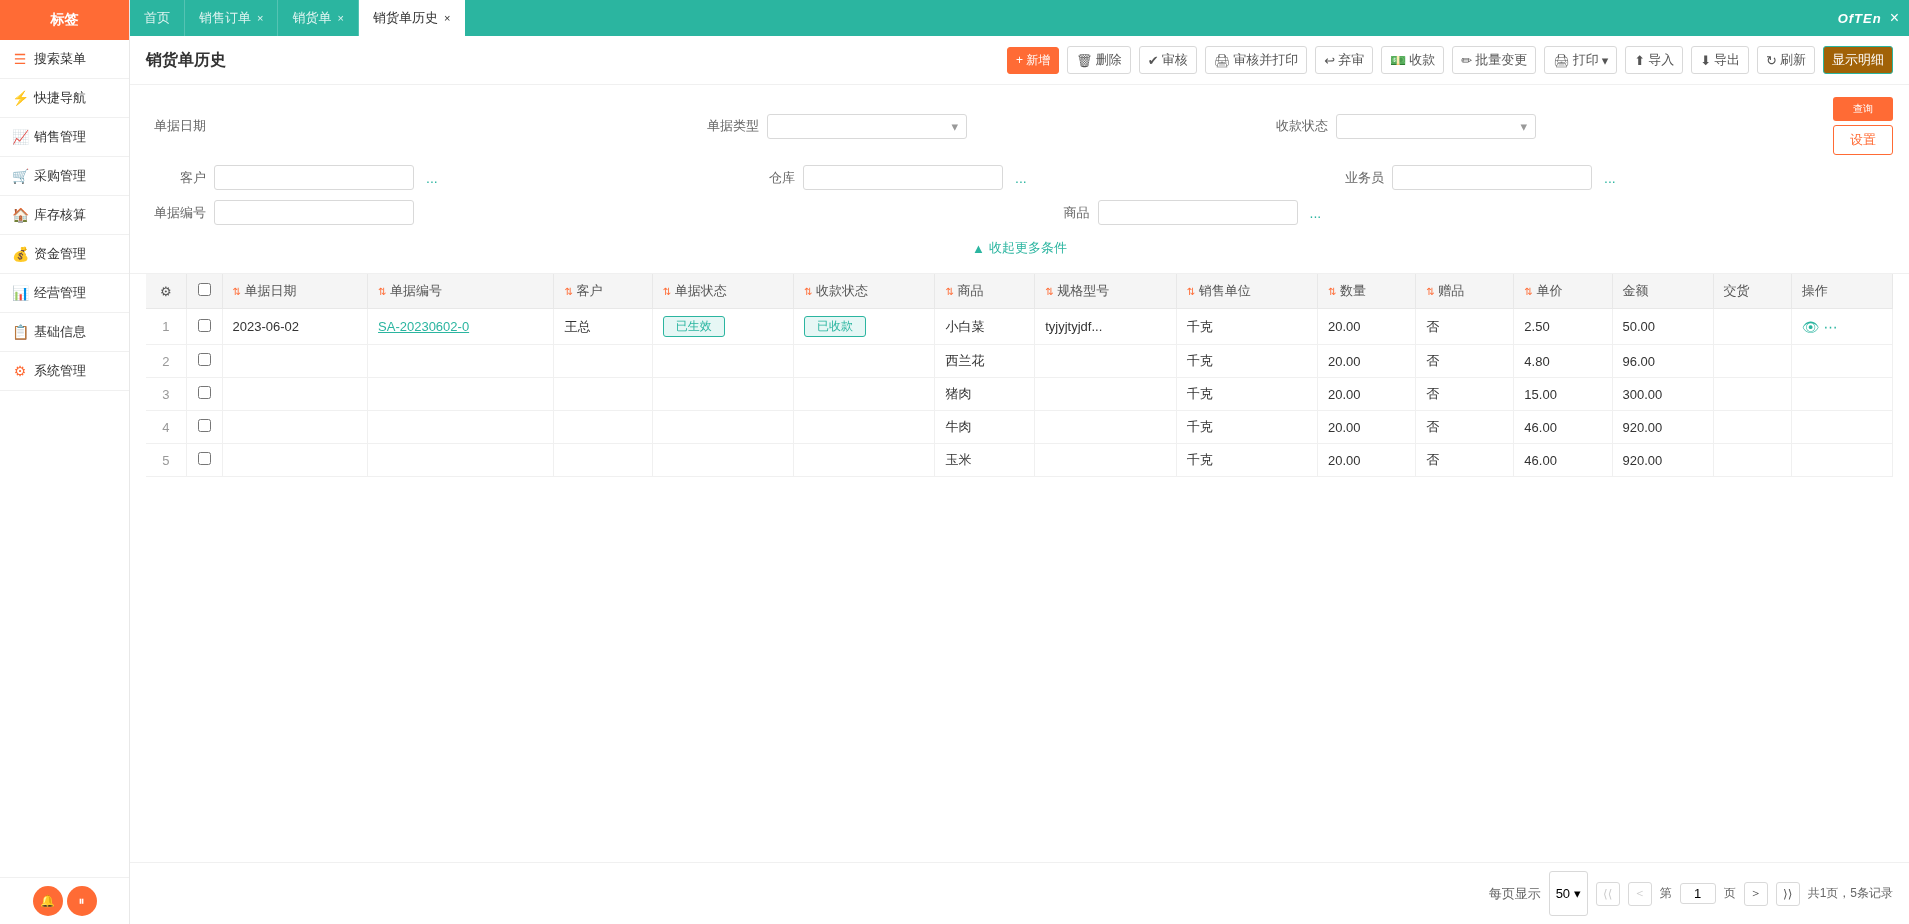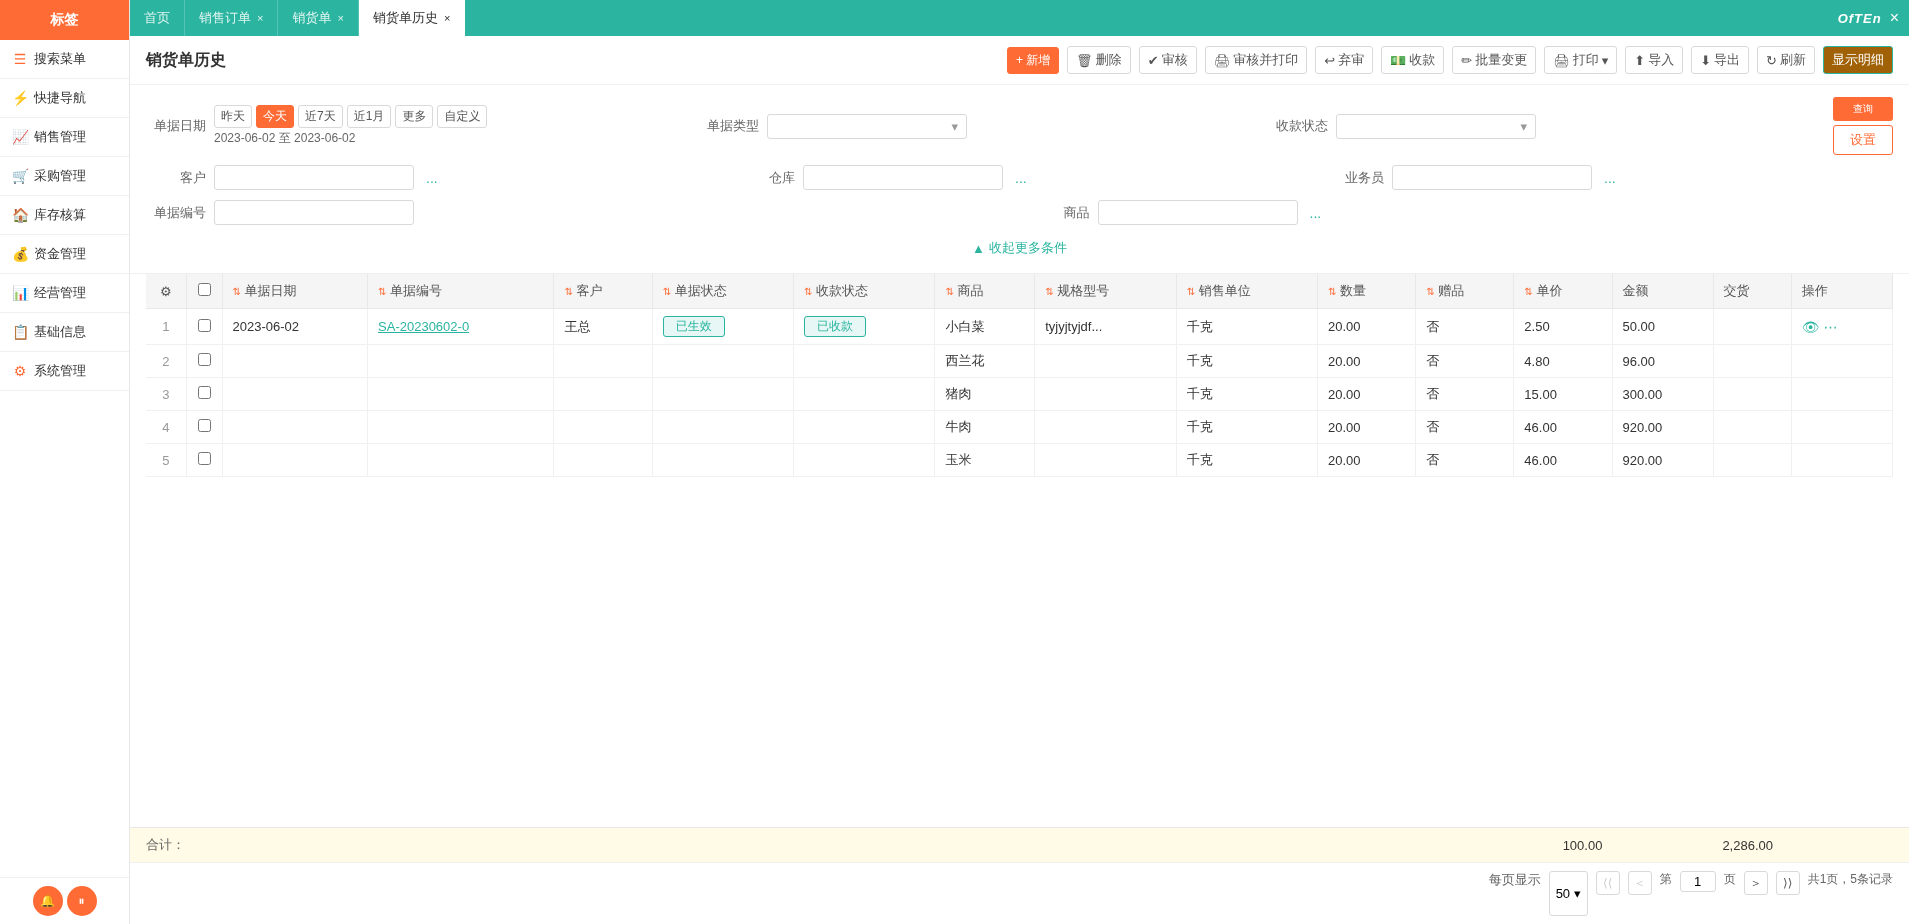--- a/index.html
+++ b/index.html
@@ -271,21 +271,21 @@
       border-top: 1px solid #e8e8e8;
       padding: 8px 16px;
       flex-shrink: 0;
     }
     .summary-label { color: #666; min-width: 80px; }
     .summary-val { color: #333; font-weight: 500; }
 
     
     .pagination-bar {
       display: flex;
-      align-items: flex-start;
+      align-items: center;
       justify-content: flex-end;
       padding: 8px 16px;
       border-top: 1px solid #f0f0f0;
       gap: 8px;
       flex-shrink: 0;
       background: #fff;
     }
     .page-size-label { color: #666; }
     .page-size-select {
       border: 1px solid #d9d9d9;
@@ -479,31 +479,20 @@
           <span>显示明细</span>
         </button>
       </div>
     </div>
 
     <div class="filter-section">
 
       <div class="filter-row">
         <div class="filter-group">
           <span class="filter-label">单据日期</span>
-          <div class="filter-date-group">
-            <div class="filter-date-btns">
-              <button class="date-quick-btn">昨天</button>
-              <button class="date-quick-btn active">今天</button>
-              <button class="date-quick-btn">近7天</button>
-              <button class="date-quick-btn">近1月</button>
-              <button class="date-quick-btn">更多</button>
-              <button class="date-quick-btn">自定义</button>
-            </div>
-            <div class="date-range">2023-06-02 至 2023-06-02</div>
-          </div>
         </div>
         <div class="filter-group">
           <span class="filter-label">单据类型</span>
           <div class="filter-select" style="width:200px;">
             <span class="filter-select-inner"></span>
             <span class="filter-select-arrow">▾</span>
           </div>
         </div>
         <div class="filter-group" style="margin-left:16px;">
           <span class="filter-label">收款状态</span>
@@ -704,26 +693,20 @@
     <td>否</td>
     <td>46.00</td>
     <td>920.00</td>
     <td></td>
     <td></td>
   </tr>
           </tbody>
       </table>
     </div>
 
-    <div class="summary-row">
-      <span class="summary-label">合计：</span>
-      <span style="flex:1;"></span>
-      <span class="summary-val" style="margin-right:120px;">100.00</span>
-      <span class="summary-val" style="margin-right:120px;">2,286.00</span>
-    </div>
 
     <div class="pagination-bar">
       <span class="page-size-label">每页显示</span>
       <div class="page-size-select">
         <span>50</span>
         <span>▾</span>
       </div>
       <div class="page-btn disabled">⟨⟨</div>
       <div class="page-btn disabled">＜</div>
       <span style="color:#666;font-size:12px;">第</span>

